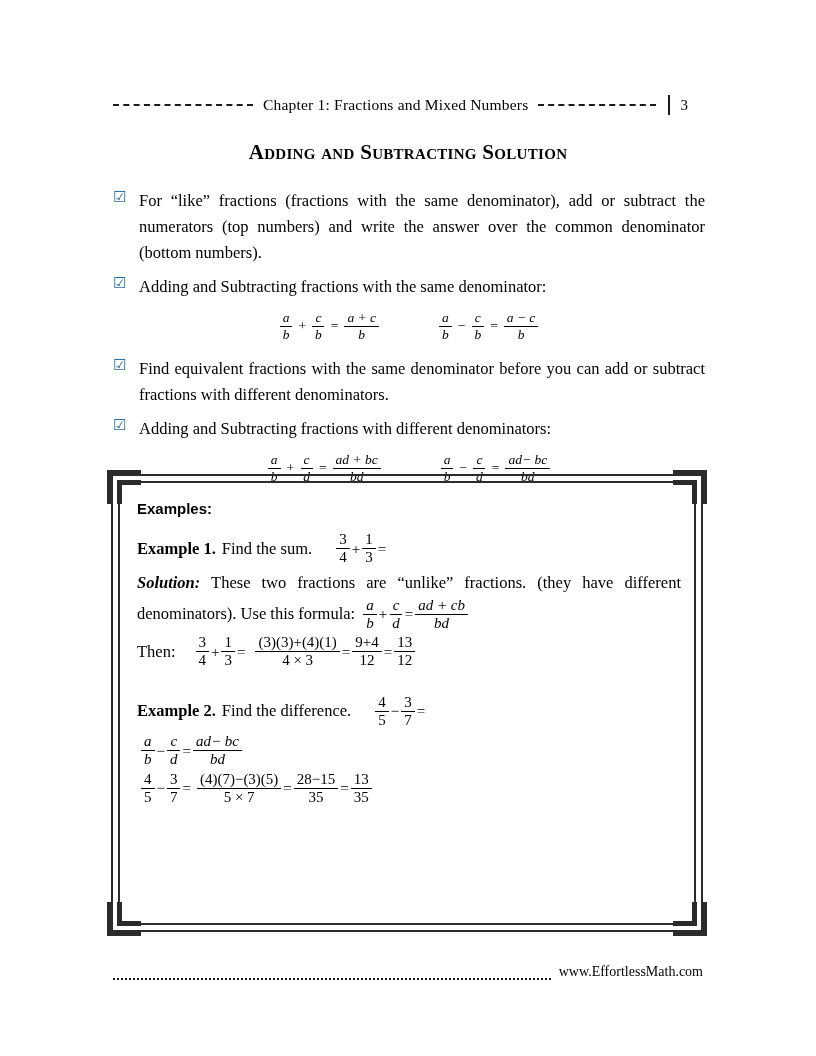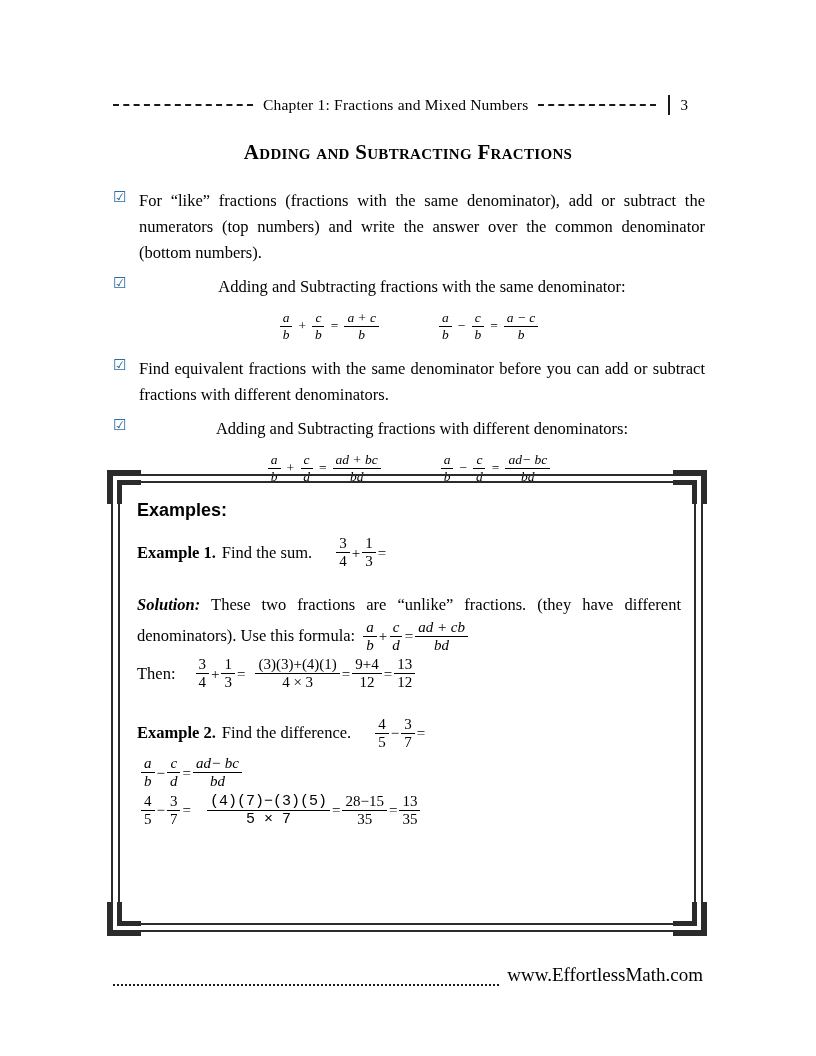--- a/index.html
+++ b/index.html
@@ -94,21 +94,21 @@
     height: 15px;
     color: #2b6ca3;
     font-size: 15px;
     line-height: 15px;
   }
   .bullet-text {
     font-size: 16.5px;
     line-height: 26px;
     text-align: justify;
   }
-  .bullet-text.nojustify { text-align: center; }
+  .bullet-text.nojustify { text-align: left; }
 
   
   .math-row {
     display: flex;
     justify-content: center;
     align-items: center;
     gap: 56px;
     margin: 10px 0 14px 0;
     font-family: "Liberation Serif", serif;
   }
@@ -174,21 +174,21 @@
     position: absolute;
     left: 26px;
     top: 26px;
     right: 22px;
     bottom: 18px;
     overflow: hidden;
   }
   .examples-heading {
     font-family: "Liberation Sans", sans-serif;
     font-weight: bold;
-    font-size: 18px;
+    font-size: 15px;
     margin-bottom: 14px;
   }
   .example-line {
     font-size: 16.5px;
     line-height: 28px;
     margin-bottom: 2px;
     display: flex;
     align-items: center;
     flex-wrap: wrap;
   }
@@ -218,37 +218,37 @@
     align-items: flex-end;
   }
   .footer-dots {
     flex: 1 1 auto;
     border-bottom: 2px dotted #1a1a1a;
     height: 12px;
     margin-right: 8px;
   }
   .footer-site {
     flex: 0 0 auto;
-    font-size: 19px;
+    font-size: 14px;
   }
 </style>
 </head>
 <body>
 
 <div class="page">
 
   <div class="header">
     <div class="header-dash-left"></div>
     <div class="header-title">Chapter 1: Fractions and Mixed Numbers</div>
     <div class="header-dash-right"></div>
     <div class="header-bar"></div>
     <div class="header-page-num">3</div>
   </div>
 
-  <div class="section-title">Adding and Subtracting Fractions</div>
+  <div class="section-title">Adding and Subtracting Solution</div>
 
   <div class="bullets">
 
     <div class="bullet-row">
       <span class="bullet-check">☑</span>
       <div class="bullet-text">For “like” fractions (fractions with the same denominator), add or subtract the numerators (top numbers) and write the answer over the common denominator (bottom numbers).</div>
     </div>
 
     <div class="bullet-row">
       <span class="bullet-check">☑</span>
@@ -359,21 +359,21 @@
             </span>
           <span class="op">+</span>
           <span class="frac">
               <span class="num">1</span>
               <span class="den">3</span>
             </span>
           <span class="op">=</span>
         </span>
       </div>
 
-      <div class="para" style="margin-top:20px;">
+      <div class="para" style="margin-top:2px;">
         <span class="solution-label">Solution:</span>
         <span>These two fractions are “unlike” fractions. (they have different denominators). Use this formula:</span>
         <span class="inline-math big">
           <span class="frac mi">
               <span class="num">a</span>
               <span class="den">b</span>
             </span>
           <span class="op">+</span>
           <span class="frac mi">
               <span class="num">c</span>
@@ -459,21 +459,21 @@
           <span class="frac">
               <span class="num">4</span>
               <span class="den">5</span>
             </span>
           <span class="op">−</span>
           <span class="frac">
               <span class="num">3</span>
               <span class="den">7</span>
             </span>
           <span class="op">=</span>
-          <span class="frac" style="margin-left:16px;font-family:Liberation Mono, monospace;">
+          <span class="frac" style="margin-left:6px;">
               <span class="num">(4)(7)−(3)(5)</span>
               <span class="den">5 × 7</span>
             </span>
           <span class="op">=</span>
           <span class="frac">
               <span class="num">28−15</span>
               <span class="den">35</span>
             </span>
           <span class="op">=</span>
           <span class="frac">

